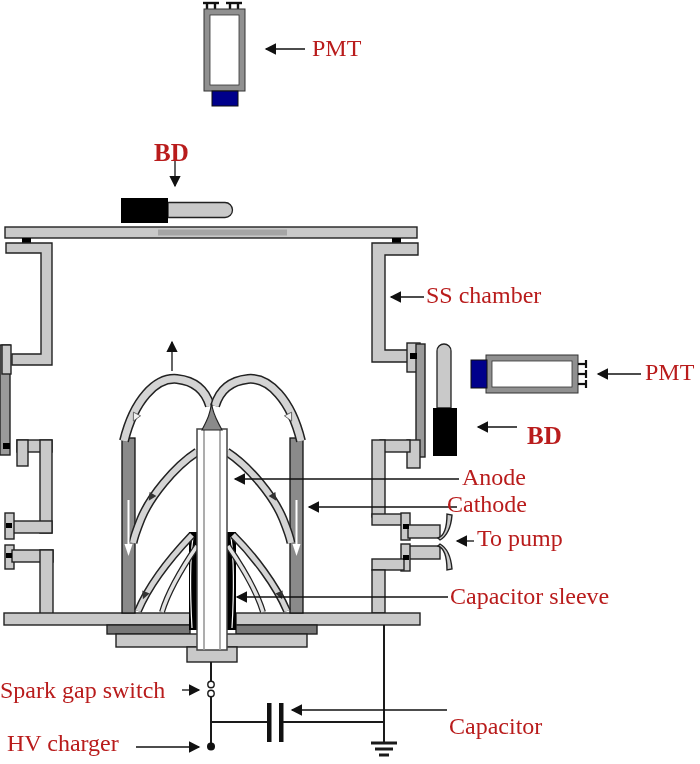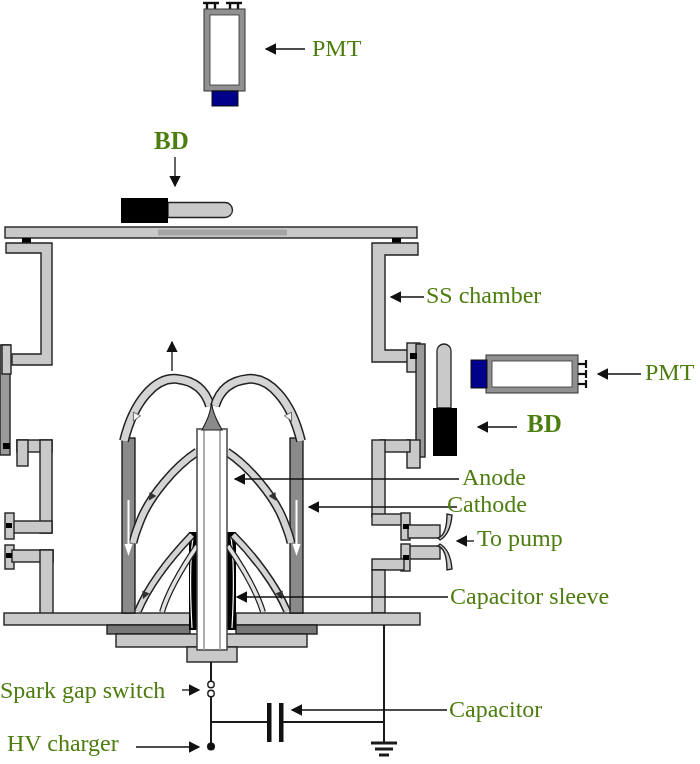--- a/index.html
+++ b/index.html
@@ -1,20 +1,20 @@
 <!DOCTYPE html>
 <html><head>
 <meta charset="utf-8">
 <style>
   html,body{margin:0;padding:0;background:#fff;}
   #stage{position:relative;width:700px;height:764px;background:#fff;overflow:hidden;
          font-family:"Liberation Serif", serif;}
   #diagram{position:absolute;left:0;top:0;}
-  .lbl{position:absolute;font-size:24px;line-height:1.05;color:#4d7c0f;white-space:nowrap;text-align:right;}
-  .lbl.bold{font-weight:bold;font-size:25px;}
+  .lbl{position:absolute;font-size:24px;line-height:1.05;color:#b91c1c;white-space:nowrap;text-align:right;}
+  .lbl.bold{font-weight:bold;font-size:25px;margin-top:12px;}
 </style>
 </head>
 <body>
 
 <div id="stage">
 
 <svg id="diagram" width="700" height="764" viewBox="0 0 700 764">
   <defs>
     <marker id="ah" orient="auto" markerWidth="11" markerHeight="9" refX="8" refY="4.5">
       <path d="M0,0 L9,4.5 L0,9 Z" fill="#111"></path>
@@ -216,16 +216,16 @@
 <div class="lbl" style="left:312px;top:36px">PMT</div>
 <div class="lbl bold" style="left:154px;top:128px">BD</div>
 <div class="lbl" style="left:426px;top:283px">SS chamber</div>
 <div class="lbl" style="left:645px;top:360px">PMT</div>
 <div class="lbl bold" style="left:527px;top:411px">BD</div>
 <div class="lbl" style="left:462px;top:465px">Anode</div>
 <div class="lbl" style="left:447px;top:492px">Cathode</div>
 <div class="lbl" style="left:477px;top:526px">To pump</div>
 <div class="lbl" style="left:450px;top:584px">Capacitor sleeve</div>
 <div class="lbl" style="left:0px;top:678px">Spark gap switch</div>
-<div class="lbl" style="left:449px;top:697px">Capacitor</div>
+<div class="lbl" style="left:449px;top:714px">Capacitor</div>
 <div class="lbl" style="left:7px;top:731px">HV charger</div>
 
 </div>
 
 </body></html>

